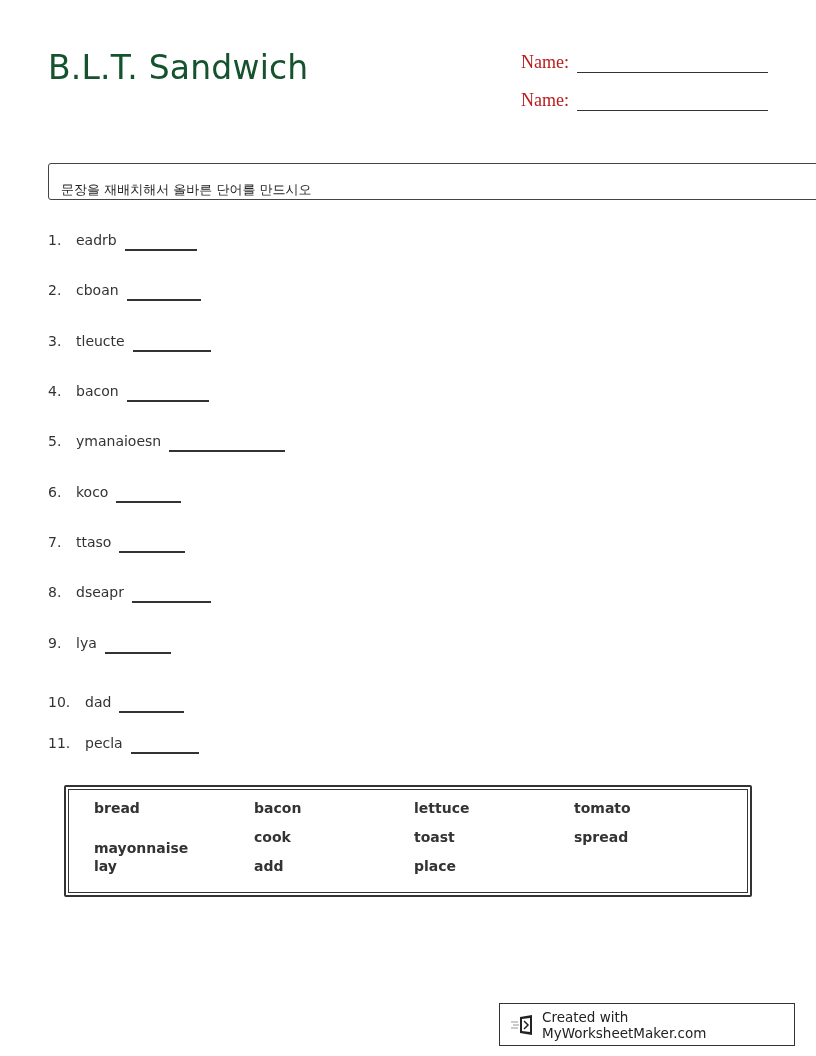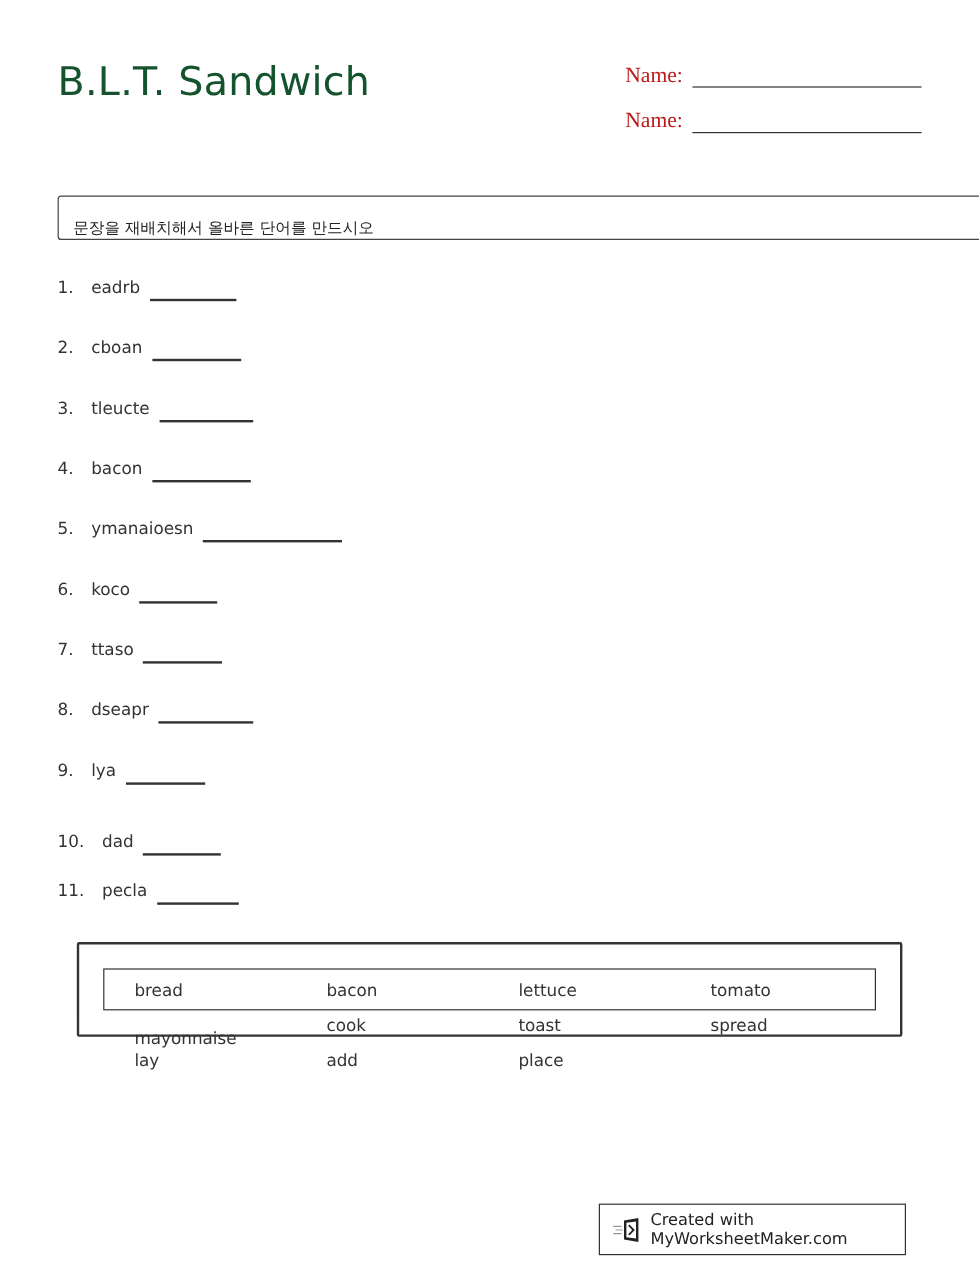--- a/index.html
+++ b/index.html
@@ -14,25 +14,25 @@
     .field.date { top: 90px; }
 
     .instructions { position: absolute; left: 48px; top: 163px; width: 814px; height: 37px; border: 1.2px solid #444; border-radius: 3px; box-sizing: border-box; padding-left: 12px; display: flex; align-items: flex-end; font-family: "DejaVu Sans", "Liberation Sans", sans-serif; font-size: 13px; color: #222; }
 
     .question { position: absolute; left: 48px; display: flex; align-items: flex-end; font-family: "DejaVu Sans", "Liberation Sans", sans-serif; font-size: 14px; color: #333; }
     .q-num { display: inline-block; width: 28px; }
     .q-num.wide { width: 37px; }
     .q-word { margin-right: 8px; }
     .q-line { border-bottom: 2px solid #333; height: 0; margin-bottom: -3px; }
 
-    .bank { position: absolute; left: 64px; top: 785px; width: 688px; height: 79px; border: 2px solid #333; border-radius: 2px; box-sizing: border-box; padding: 20px; }
+    .bank { position: absolute; left: 64px; top: 785px; width: 688px; height: 112px; border: 2px solid #333; border-radius: 2px; box-sizing: border-box; padding: 2px; font-weight: bold; }
     .bank-inner { width: 100%; height: 100%; border: 1.5px solid #333; box-sizing: border-box; position: relative; }
     .bank-word { position: absolute; font-family: "DejaVu Sans", "Liberation Sans", sans-serif; font-size: 14px; color: #333; }
 
-    .credit { position: absolute; left: 499px; top: 1003px; width: 256px; height: 43px; border: 1px solid #333; box-sizing: border-box; display: flex; align-items: center; padding-left: 10px; font-family: "DejaVu Sans", "Liberation Sans", sans-serif; font-size: 13.5px; color: #222; }
+    .credit { position: absolute; left: 499px; top: 1003px; width: 296px; height: 43px; border: 1px solid #333; box-sizing: border-box; display: flex; align-items: center; padding-left: 10px; font-family: "DejaVu Sans", "Liberation Sans", sans-serif; font-size: 13.5px; color: #222; }
     .credit-icon { width: 26px; height: 22px; margin-right: 6px; display: inline-block; }
   </style>
 </head>
 <body>
 
 <h1 class="title">B.L.T. Sandwich</h1>
 
 <div class="field name">
   <span class="field-label">Name:</span>
   <span class="field-line"></span>

